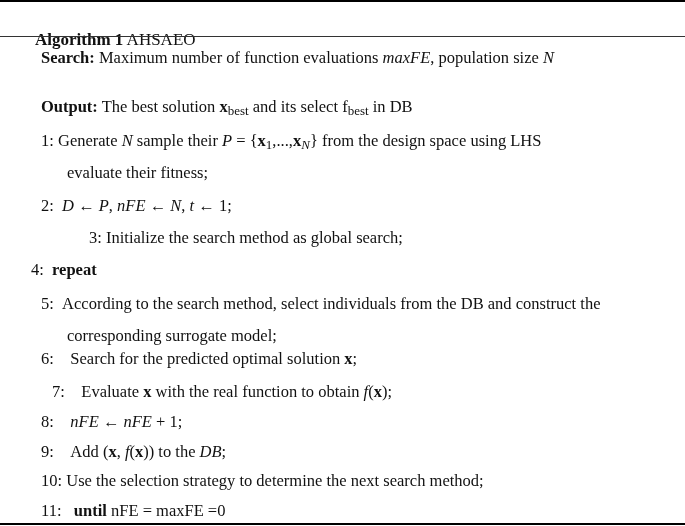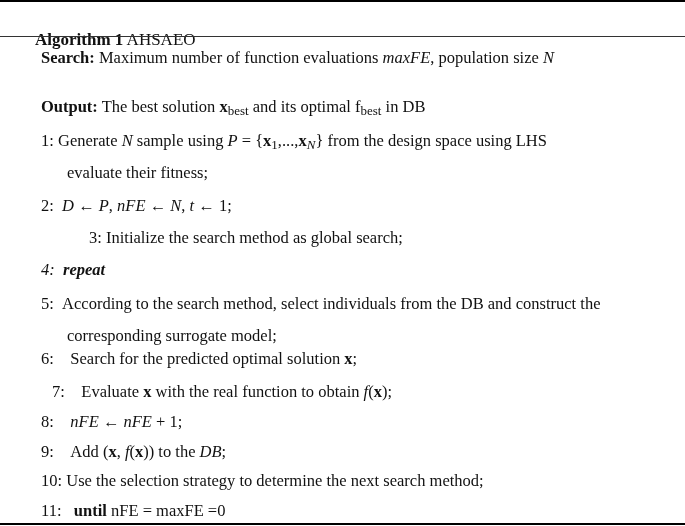--- a/index.html
+++ b/index.html
@@ -28,38 +28,38 @@
 </div>
 <div class="rule-mid"></div>
 
 <div class="line" style="left:41px;top:48px;">
   <span class="b">Search:</span>
   <span>Maximum  number  of  function  evaluations </span><span class="i">maxFE</span><span>, population size </span><span class="i">N</span>
 </div>
 
 <div class="line" style="left:41px;top:97px;">
   <span class="b">Output:</span>
-  <span> The best solution </span><span class="b">x</span><sub>best</sub><span> and its optimal </span><span>f</span><sub>best</sub><span> in DB</span>
+  <span> The best solution </span><span class="b">x</span><sub>best</sub><span> and its select </span><span>f</span><sub>best</sub><span> in DB</span>
 </div>
 
 <div class="line" style="left:41px;top:131px;">
-  <span>1:</span><span> Generate </span><span class="i">N</span><span> sample using </span><span class="i">P</span><span> = {</span><span class="b">x</span><sub>1</sub><span>,...,</span><span class="b">x</span><sub class="i">N</sub><span>}  from  the design space using LHS</span>
+  <span>1:</span><span> Generate </span><span class="i">N</span><span> sample their </span><span class="i">P</span><span> = {</span><span class="b">x</span><sub>1</sub><span>,...,</span><span class="b">x</span><sub class="i">N</sub><span>}  from  the design space using LHS</span>
 </div>
 <div class="line" style="left:67px;top:163px;text-align:right;">evaluate their fitness;</div>
 
 <div class="line" style="left:41px;top:196px;">
   <span>2:</span>&nbsp;
   <span class="i">D</span><span> ← </span><span class="i">P</span><span>, </span><span class="i">nFE</span><span> ← </span><span class="i">N</span><span>, </span><span class="i">t</span><span> ← 1;</span>
 </div>
 
 <div class="line" style="left:41px;top:228px;margin-left:48px;">
   <span>3:</span><span> Initialize the search method as global search;</span>
 </div>
 
-<div class="line" style="left:41px;top:260px;font-style:italic;">
+<div class="line" style="left:31px;top:260px;">
   <span>4:</span>&nbsp;
   <span class="b">repeat</span>
 </div>
 
 <div class="line" style="left:41px;top:294px;">
   <span>5:</span>&nbsp;&nbsp;<span>According to the search method, select individuals from the DB and construct the</span>
 </div>
 <div class="line" style="left:67px;top:326px;">corresponding surrogate model;</div>
 
 <div class="line" style="left:41px;top:349px;">

